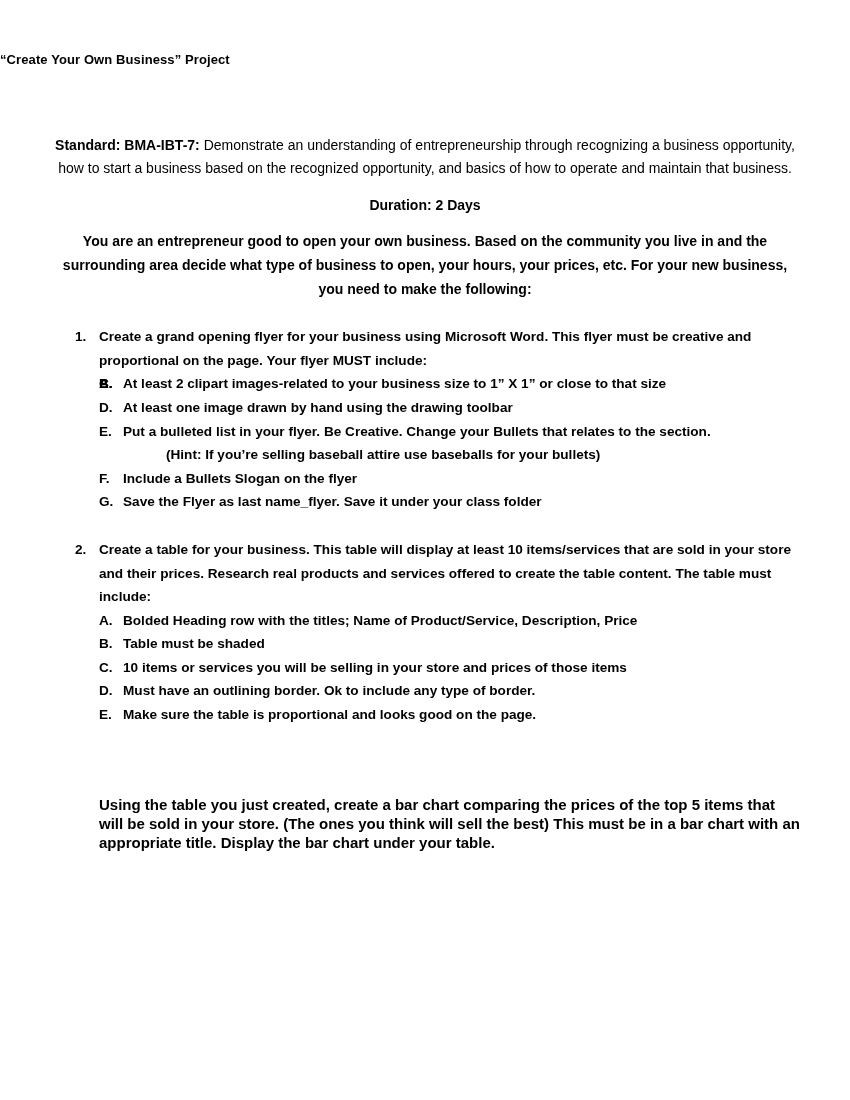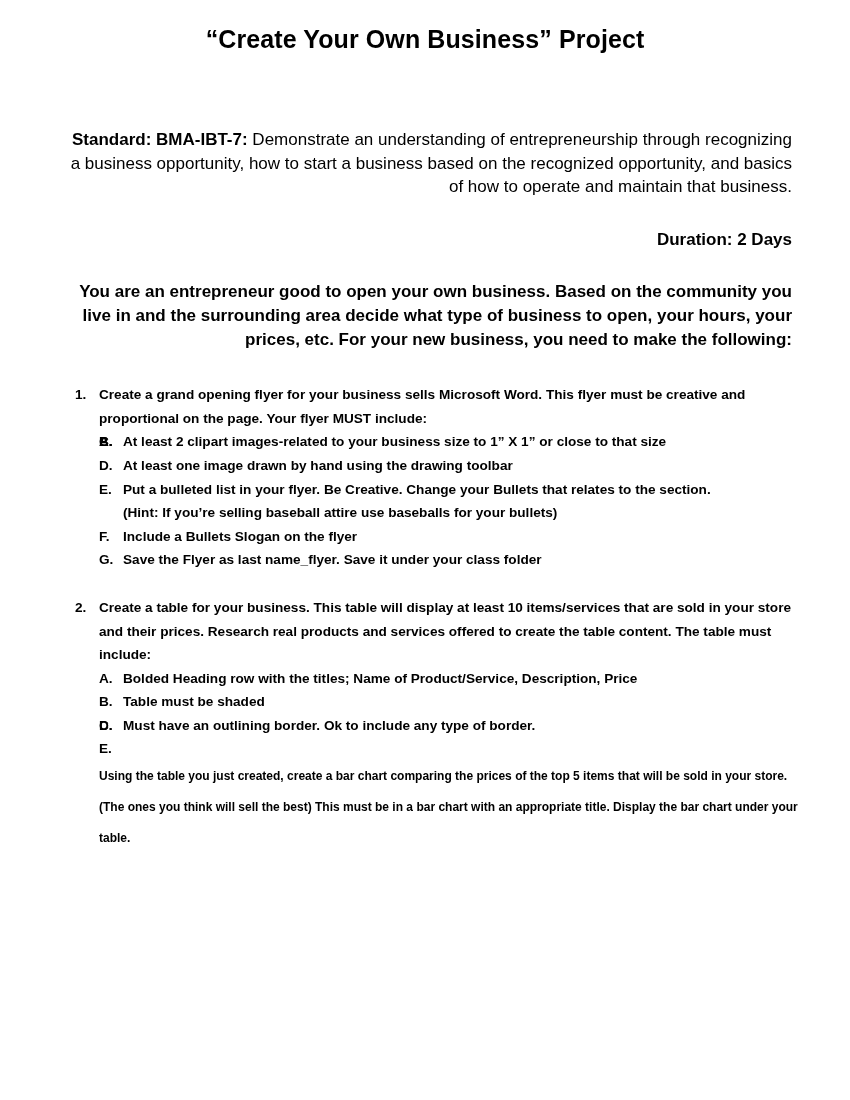--- a/index.html
+++ b/index.html
@@ -14,37 +14,36 @@
   }
   .page {
     position: relative;
     width: 850px;
     height: 1100px;
     background: #ffffff;
     overflow: hidden;
     box-sizing: border-box;
   }
   .doc-title {
-    text-align: center;
-    font-size: 25px;
+    font-size: 13px;
     font-weight: bold;
     letter-spacing: 0.1px;
-    padding-top: 24px;
+    padding-top: 52px;
     margin: 0 0 0 0;
     line-height: 1.2;
   }
   .body-block {
     padding: 0 50px 0 50px;
     box-sizing: border-box;
   }
   .para {
-    font-size: 17px;
+    font-size: 14px;
     line-height: 23.6px;
-    margin: 8px;
-    text-align: right;
+    margin: 0;
+    text-align: center;
   }
   .para.regular { font-weight: normal; }
   .para.bold { font-weight: bold; }
   .lead-in { font-weight: bold; }
   .spacer-xl { height: 66px; }
   .spacer-para { height: 13px; }
   .spacer-blank { height: 24px; }
 
   
   .num-list {
@@ -79,26 +78,28 @@
     font-weight: bold;
   }
   .alpha-item > .marker {
     position: absolute;
     left: 49px;           
     top: 0;
     font-weight: bold;
   }
   .alpha-cont {
     font-weight: bold;
+    margin-left: 43px;
   }
   .trailing-para {
     padding-left: 49px;   
-    font-size: 12px;
-    line-height: 31px;
+    font-size: 15px;
+    line-height: 19px;
     font-weight: bold;
+    margin-top: 44px;
   }
 </style>
 </head>
 <body>
 
 <div class="page">
 
   <h1 class="doc-title">“Create Your Own Business” Project</h1>
 
   <div class="spacer-xl"></div>
@@ -114,21 +115,21 @@
     <div class="spacer-para"></div>
 
     <p class="para bold">You are an entrepreneur good to open your own business.  Based on the community you live in and the surrounding area decide what type of business to open, your hours, your prices, etc.  For your new business, you need to make the following:</p>
 
     <div class="spacer-blank"></div>
 
     <ol class="num-list">
 
       <li class="num-item">
         <span class="marker">1.</span>
-        <span>Create a grand opening flyer for your business sells Microsoft Word. This flyer must be creative and proportional on the page.  Your flyer MUST include:</span>
+        <span>Create a grand opening flyer for your business using Microsoft Word. This flyer must be creative and proportional on the page.  Your flyer MUST include:</span>
       </li>
 
       <ol class="alpha-list">
         <li class="alpha-item">
           <span class="marker">A.</span>
         </li>
         <li class="alpha-item">
           <span class="marker">B.</span>
         </li>
         <li class="alpha-item">
@@ -165,27 +166,29 @@
         <li class="alpha-item">
           <span class="marker">A.</span>
           <span>Bolded Heading row with the titles; Name of Product/Service, Description, Price</span>
         </li>
         <li class="alpha-item">
           <span class="marker">B.</span>
           <span>Table must be shaded</span>
         </li>
         <li class="alpha-item">
           <span class="marker">C.</span>
+          <span>10 items or services you will be selling in your store and prices of those items</span>
         </li>
         <li class="alpha-item">
           <span class="marker">D.</span>
           <span>Must have an outlining border.  Ok to include any type of border.</span>
         </li>
         <li class="alpha-item">
           <span class="marker">E.</span>
+          <span>Make sure the table is proportional and looks good on the page.</span>
         </li>
       </ol>
 
       <div class="spacer-blank"></div>
 
       <div class="trailing-para">Using the table you just created, create a bar chart comparing the prices of the top 5 items that will be sold in your store.  (The ones you think will sell the best)  This must be in a bar chart with an appropriate title.  Display the bar chart under your table.</div>
 
     </ol>
 
   </div>

